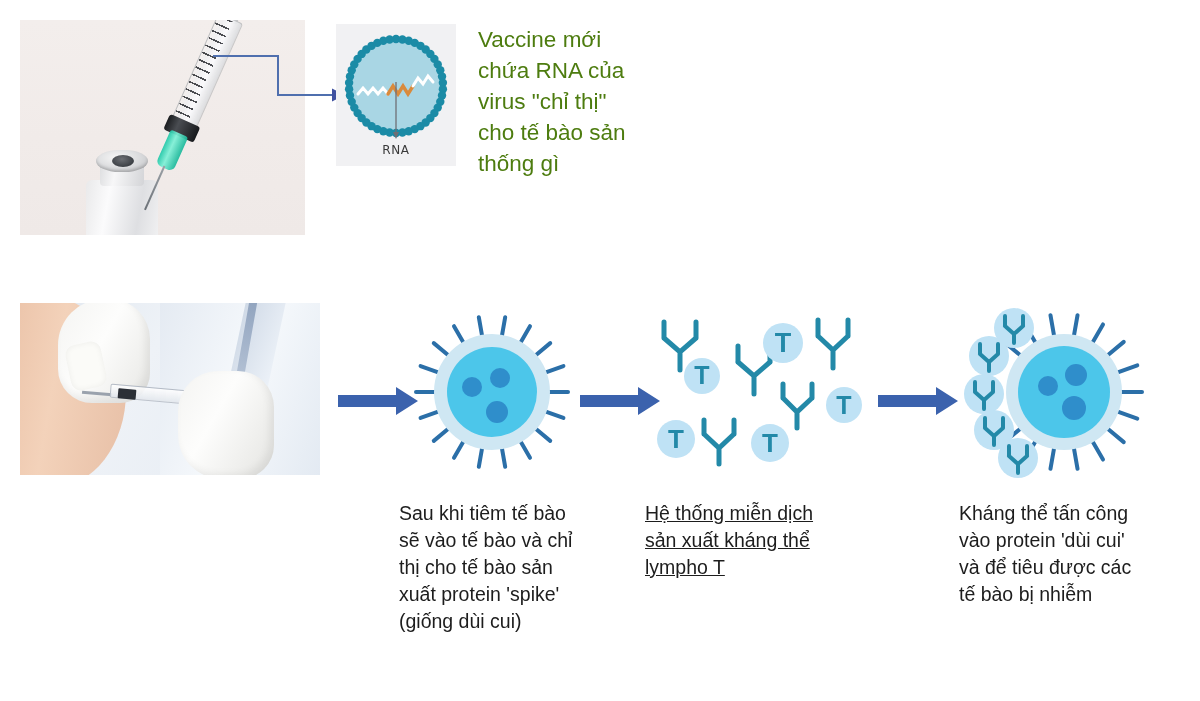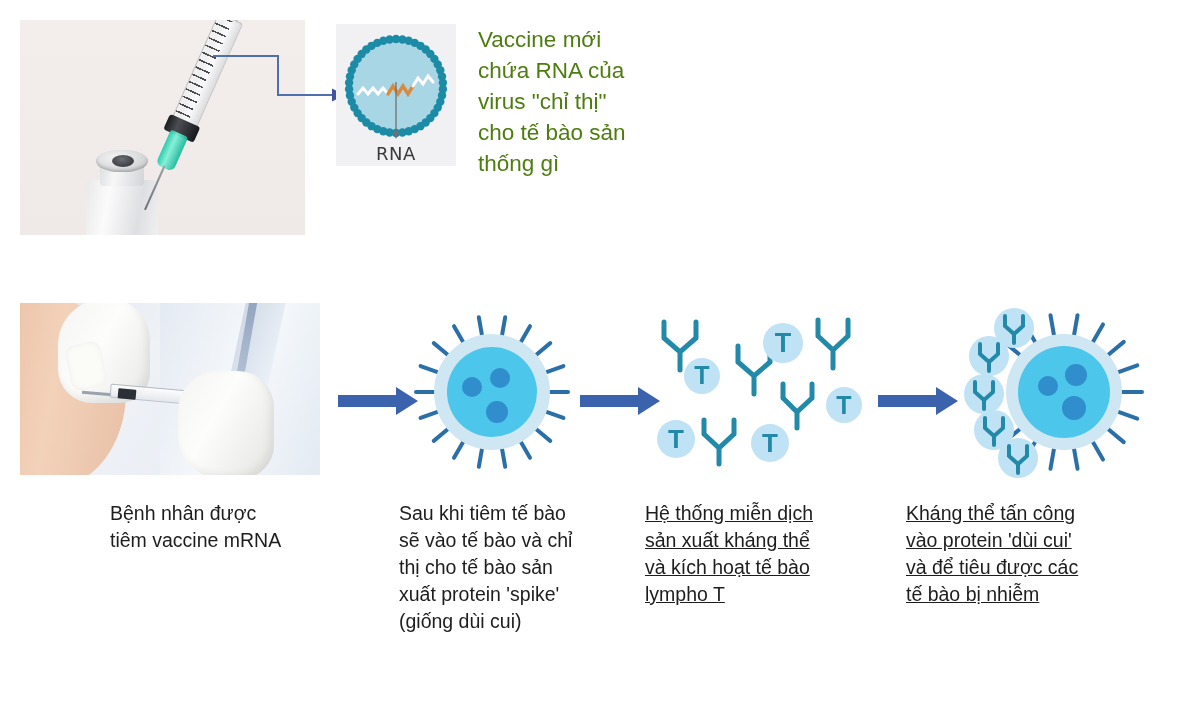--- a/index.html
+++ b/index.html
@@ -78,21 +78,21 @@
   #connector-svg{left:205px;top:40px;width:145px;height:72px;overflow:visible;}
 
   
   #virus-panel{
     left:336px;top:24px;width:120px;height:142px;
     background:#f1f1f3;
   }
   #virus-svg{left:0;top:0;width:120px;height:142px;}
   #rna-label{
     left:336px;top:143px;width:120px;text-align:center;
-    font-family:"DejaVu Sans",sans-serif;font-size:18px;letter-spacing:.6px;color:#3a3a3a;
+    font-family:"DejaVu Sans",sans-serif;font-size:12px;letter-spacing:.6px;color:#3a3a3a;
   }
 
   
   #top-text{
     left:478px;top:24px;width:215px;
     font-size:22.5px;line-height:31px;color:#4d7c0f;
   }
   #top-text div{white-space:pre;}
 
   
@@ -146,21 +146,21 @@
   .arrow-svg{overflow:visible;}
 
   
   .caption{
     position:absolute;font-size:19.5px;line-height:27px;color:#1d1d1d;
   }
   .caption div{white-space:pre;}
   #cap-1{left:110px;top:500px;width:210px;}
   #cap-2{left:399px;top:500px;width:215px;}
   #cap-3{left:645px;top:500px;width:215px;text-decoration:underline;}
-  #cap-4{left:906px;top:500px;width:215px;text-decoration:underline;}
+  #cap-4{left:959px;top:500px;width:215px;}
 </style>
 </head>
 <body>
 
 <div class="stage">
 
   <div class="abs" id="syringe-photo">
     <div class="abs" id="vial-body"></div>
     <div class="abs" id="vial-neck"></div>
     <div class="abs" id="vial-cap"></div>
@@ -390,37 +390,32 @@
           <circle cx="48" cy="128" r="20" fill="#bfe2f5"></circle>
           <path d="M39,116 L39,126 M57,116 L57,126 M39,126 L48,134 L57,126 M48,134 L48,143" stroke="#2389a8" stroke-width="4" fill="none" stroke-linecap="round"></path>
         </g>
         <g>
           <circle cx="72" cy="156" r="20" fill="#bfe2f5"></circle>
           <path d="M63,144 L63,154 M81,144 L81,154 M63,154 L72,162 L81,154 M72,162 L72,171" stroke="#2389a8" stroke-width="4" fill="none" stroke-linecap="round"></path>
         </g>
       </g>
   </svg>
 
-  <div class="caption" id="cap-1">
-    <div>Bệnh nhân được</div>
-    <div>tiêm vaccine mRNA</div>
-  </div>
 
   <div class="caption" id="cap-2">
     <div>Sau khi tiêm tế bào</div>
     <div>sẽ vào tế bào và chỉ</div>
     <div>thị cho tế bào sản</div>
     <div>xuất protein 'spike'</div>
     <div>(giống dùi cui)</div>
   </div>
 
   <div class="caption" id="cap-3">
     <div>Hệ thống miễn dịch</div>
     <div>sản xuất kháng thể</div>
-    <div>và kích hoạt tế bào</div>
     <div>lympho T</div>
   </div>
 
   <div class="caption" id="cap-4">
     <div>Kháng thể tấn công</div>
     <div>vào protein 'dùi cui'</div>
     <div>và để tiêu được các</div>
     <div>tế bào bị nhiễm</div>
   </div>
 

